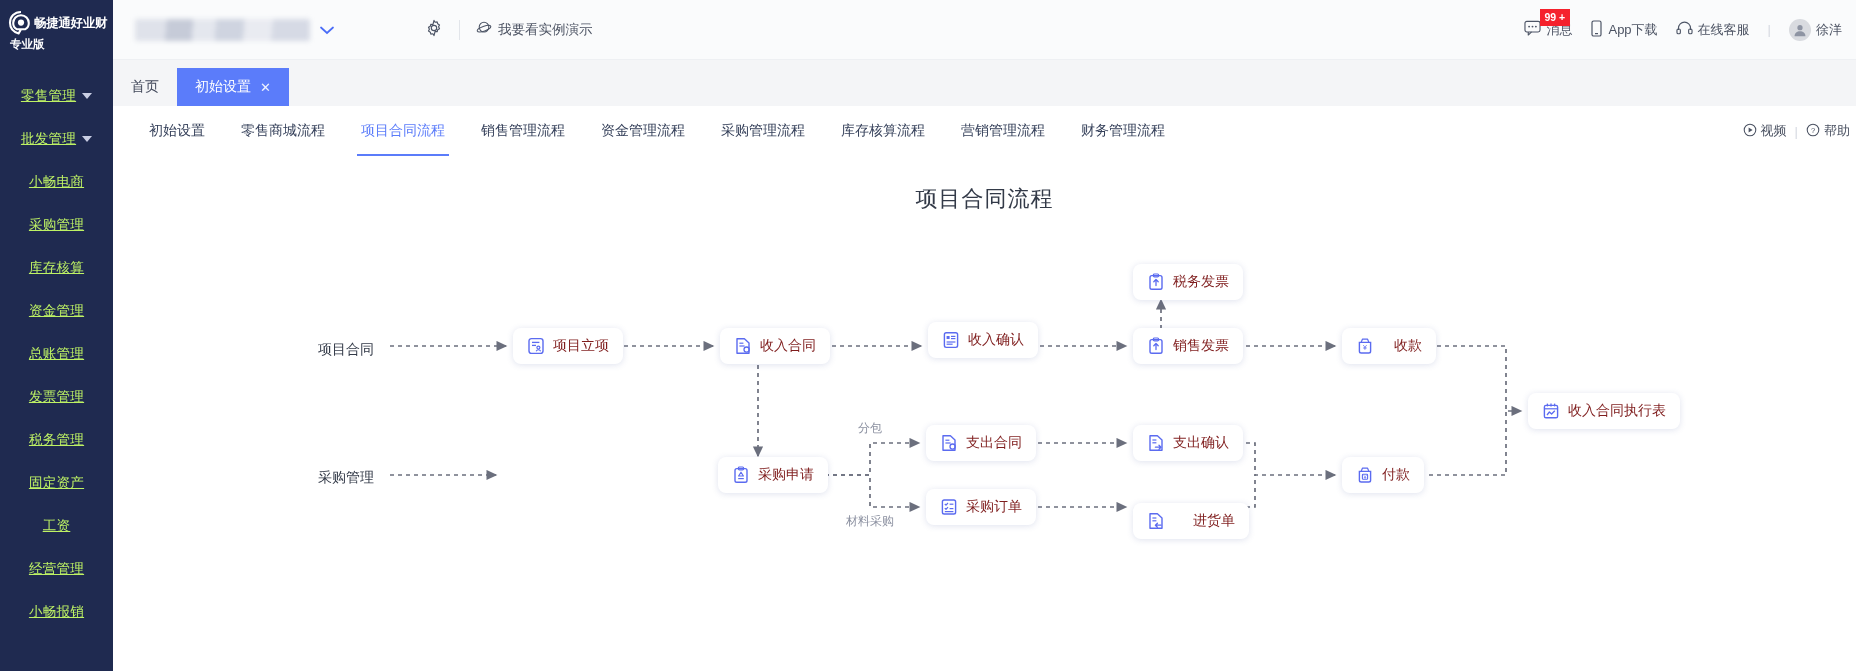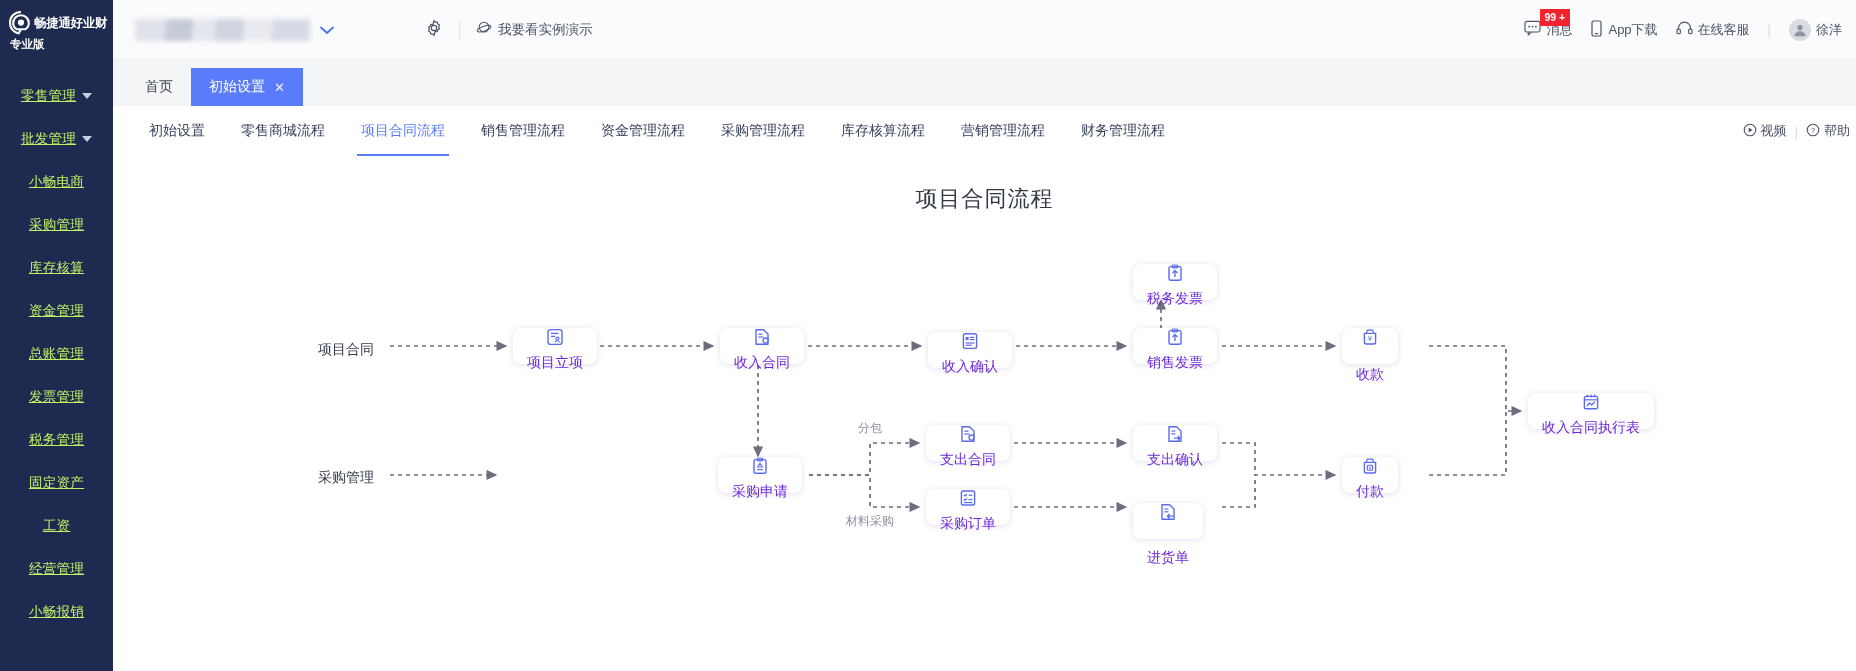--- a/index.html
+++ b/index.html
@@ -52,21 +52,21 @@
   .hdr-item { display:flex; align-items:center; gap:5px; cursor:pointer; position:relative; }
   .badge {
     position:absolute; top:-11px; left:16px; background:#f5222d; color:#fff;
     font-size:10.5px; line-height:1; padding:3px 5px 3px 4px; border-radius:0;
     font-weight:700; white-space:nowrap;
   }
   .avatar { width:22px;height:22px;border-radius:50%;background:#d9dbe0;
             display:flex;align-items:center;justify-content:center; }
 
   
-  .pagetabs { height:46px; background:#f4f5f7; display:flex; align-items:flex-end; padding-left:14px; }
+  .pagetabs { height:46px; background:#f4f5f7; display:flex; align-items:flex-end; }
   .ptab { height:38px; padding:0 18px; display:flex; align-items:center; gap:9px;
           font-size:14px; color:#41485a; cursor:pointer; }
   .ptab.active { background:#5b7cfa; color:#fff; }
   .ptab .x { font-size:13px; opacity:.9; }
 
   
   .card { flex:1; margin:0 0 0 0; background:#fff; position:relative; overflow:hidden; }
   .subtabs { height:50px; display:flex; align-items:center; padding-left:18px; position:relative; }
   .stab { font-size:14px; color:#35405a; padding:0 18px; height:50px; display:flex;
           align-items:center; cursor:pointer; position:relative; white-space:nowrap; }
@@ -78,21 +78,21 @@
   .srt-item { display:flex; align-items:center; gap:4px; cursor:pointer; }
   .srt-sep { color:#d5d8e0; }
 
   .flow-title { text-align:center; font-size:22px; color:#333a48; margin-top:28px; letter-spacing:1px;}
 
   
   .canvas { position:relative; width:100%; height:400px; margin-top:14px; }
   .node {
     position:absolute; height:36px; background:#fff; border-radius:8px;
     box-shadow:0 1px 6px rgba(80,95,160,.18); display:flex; align-items:center;
-    gap:8px; padding:0 14px; font-size:14px; color:#6d28d9; white-space:nowrap; cursor:pointer;flex-direction:column;
+    gap:8px; padding:0 14px; font-size:14px; color:#7f1d1d; white-space:nowrap; cursor:pointer;
   }
   .node .ni { width:18px; height:18px; flex:0 0 18px; display:block; }
   .rowlabel { position:absolute; font-size:14px; color:#333a48; white-space:nowrap; }
   .edgelabel { position:absolute; font-size:12px; color:#8b90a0; white-space:nowrap; }
   svg.wires { position:absolute; left:0; top:0; width:100%; height:100%; pointer-events:none; }
 </style>
 </head>
 <body>
 
 <div class="app">
@@ -356,21 +356,21 @@
             <svg viewBox="0 0 18 18" width="18" height="18">
                 <path d="M3 1.8h7.4L15 6v10.2H3z" fill="none" stroke="#5b6bf0" stroke-width="1.4" stroke-linejoin="round"></path>
                 <line x1="5.4" y1="6.2" x2="9.4" y2="6.2" stroke="#5b6bf0" stroke-width="1.2"></line>
                 <line x1="5.4" y1="9" x2="10.6" y2="9" stroke="#5b6bf0" stroke-width="1.2"></line>
                 <circle cx="12.6" cy="12.6" r="2.6" fill="none" stroke="#5b6bf0" stroke-width="1.3"></circle>
               </svg>
           </span>
           <span>收入合同</span>
         </div>
 
-        <div class="node" style="left:815px; top:104px;text-align:center;">
+        <div class="node" style="left:815px; top:94px;text-align:center;">
           <span class="ni">
             <svg viewBox="0 0 18 18" width="18" height="18">
                 <rect x="2.4" y="1.8" width="13.2" height="14.6" rx="1.8" fill="none" stroke="#5b6bf0" stroke-width="1.4"></rect>
                 <rect x="4.6" y="5" width="3" height="3" fill="#5b6bf0"></rect>
                 <line x1="9" y1="5.4" x2="13.4" y2="5.4" stroke="#5b6bf0" stroke-width="1.2"></line>
                 <line x1="9" y1="7.6" x2="13.4" y2="7.6" stroke="#5b6bf0" stroke-width="1.2"></line>
                 <line x1="4.6" y1="11" x2="13.4" y2="11" stroke="#5b6bf0" stroke-width="1.2"></line>
                 <line x1="4.6" y1="13.2" x2="10.6" y2="13.2" stroke="#5b6bf0" stroke-width="1.2"></line>
               </svg>
           </span>

